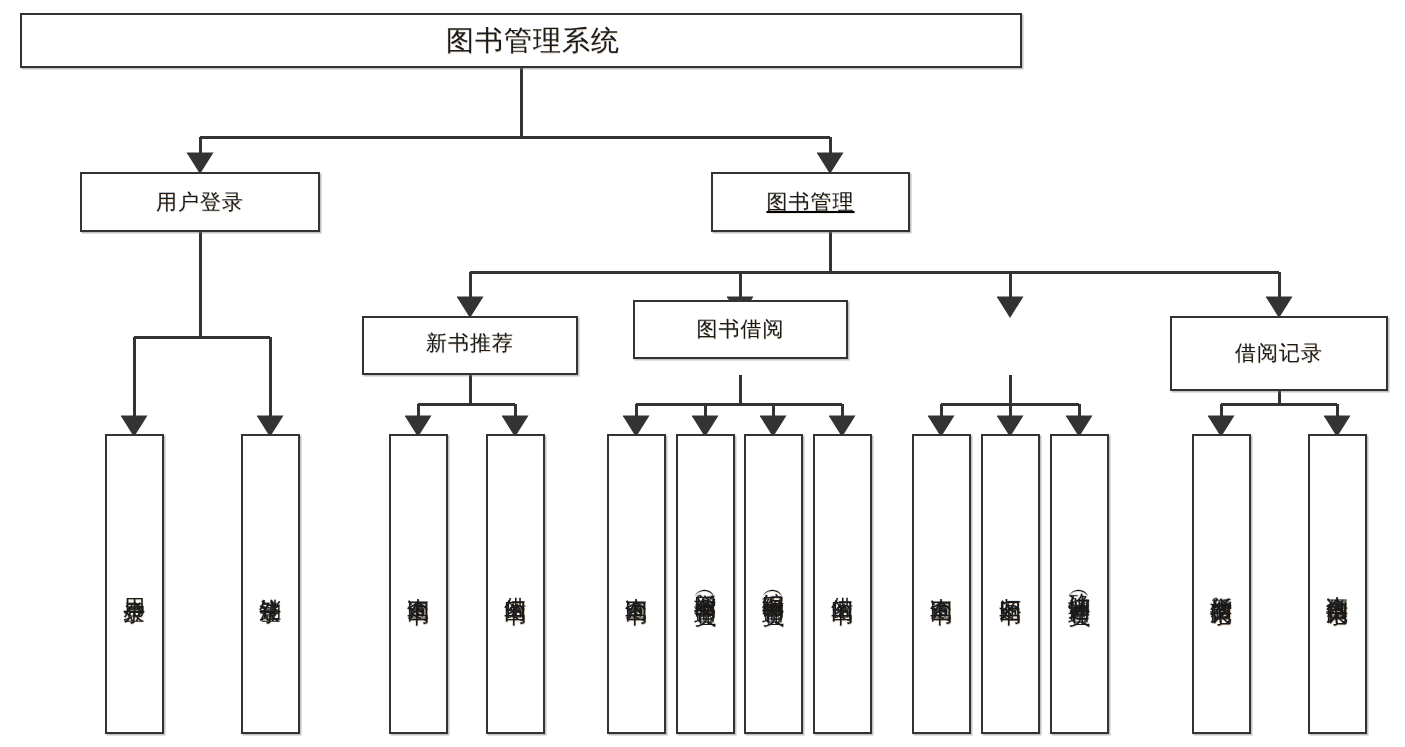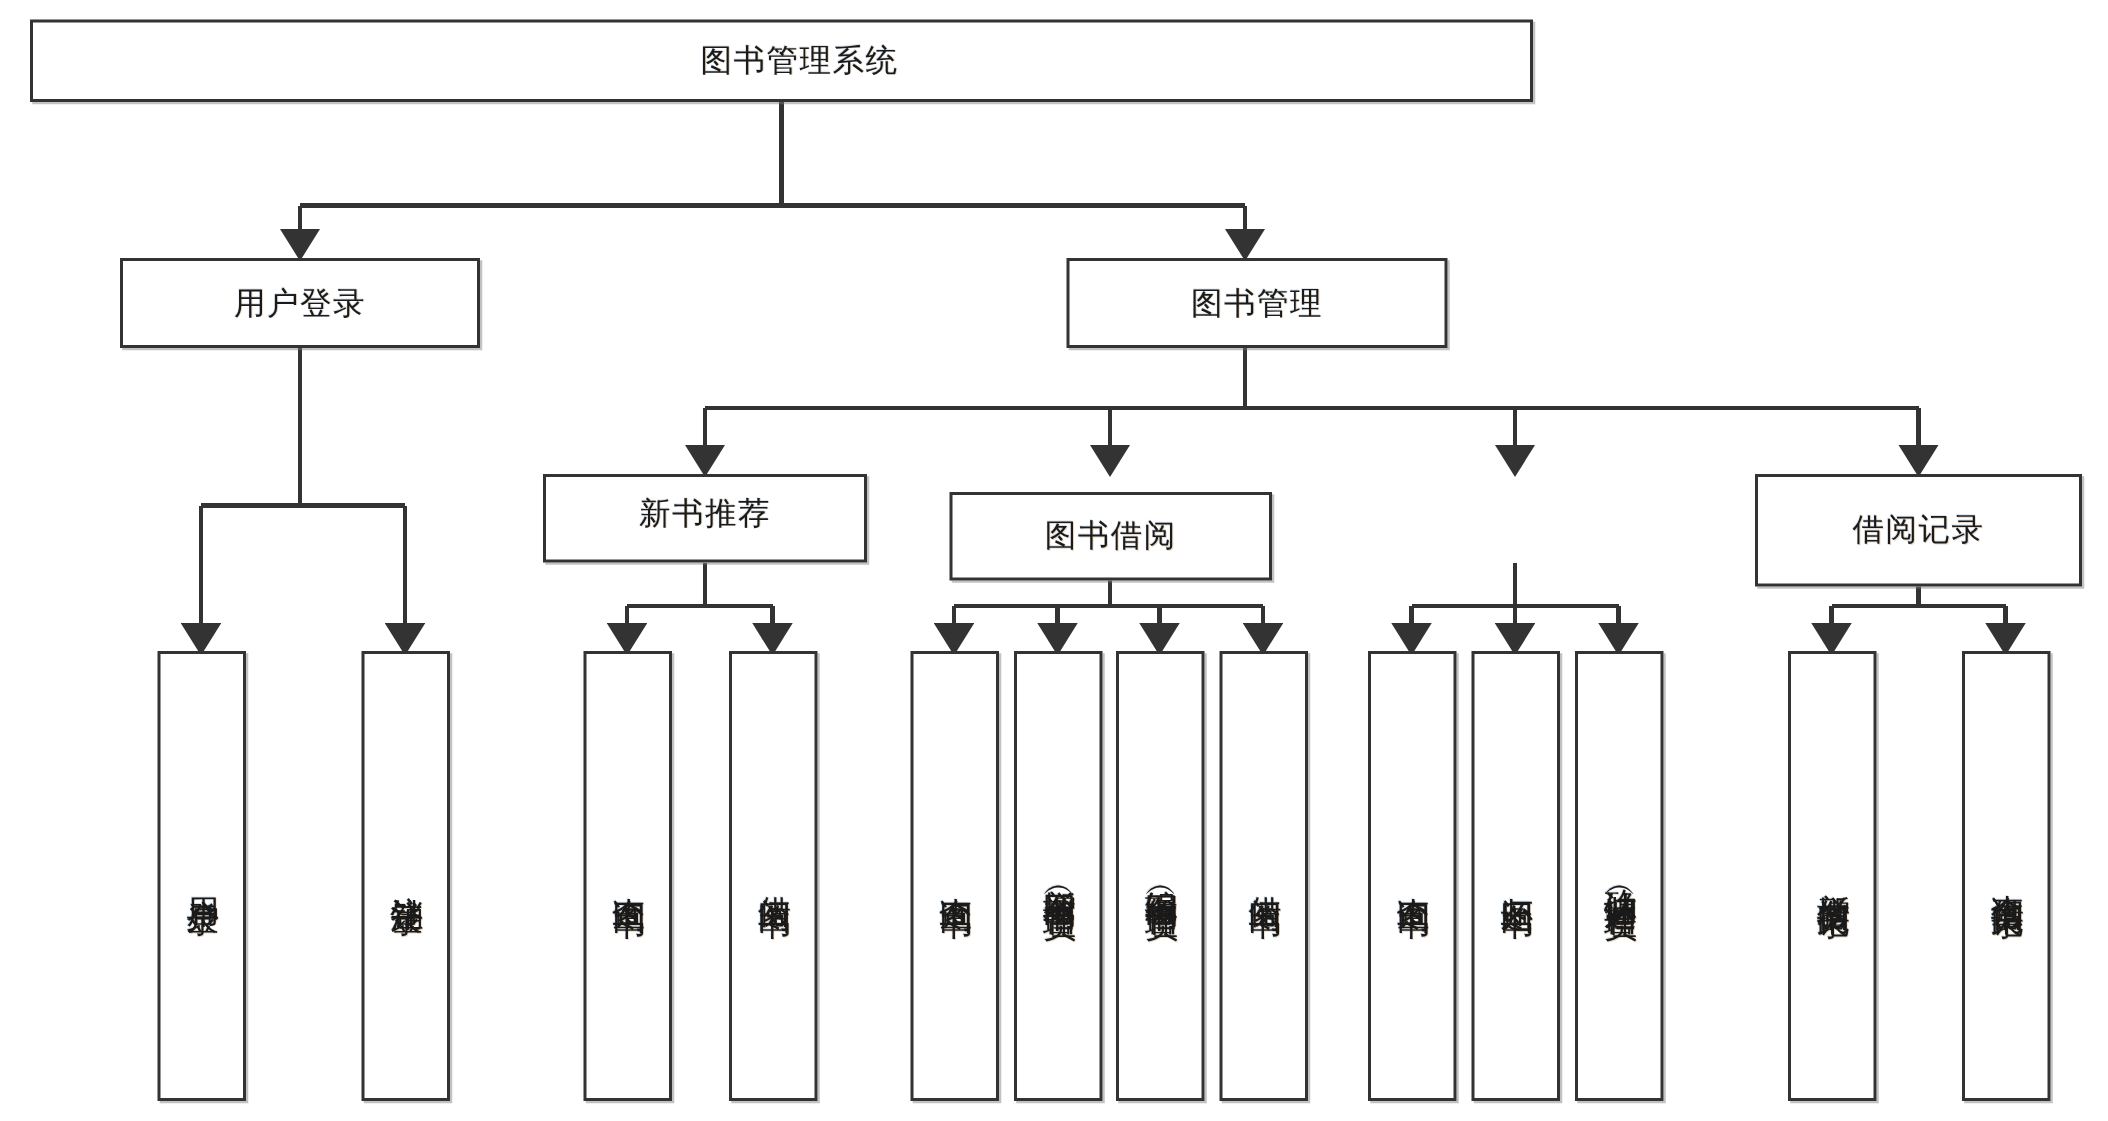--- a/index.html
+++ b/index.html
@@ -47,21 +47,21 @@
   }
   .node.vertical .node-label {
     writing-mode: vertical-rl;
     text-orientation: upright;
     letter-spacing: 2px;
     font-size: 22px;
     white-space: normal;
     max-height: 100%;
   }
   .node.root .node-label {
-    font-size: 21px;
+    font-size: 28px;
     margin-left: 24px;
   }
   .watermark {
     position: absolute;
     right: 14px;
     bottom: 4px;
     font-size: 17px;
     color: #b9b9b9;
     letter-spacing: 0.5px;
     z-index: 5;
@@ -123,28 +123,28 @@
     </g>
   </svg>
 
   <div class="node root" style="left:20px; top:13px; width:1002px; height:55px;">
     <span class="node-label">图书管理系统</span>
   </div>
 
   <div class="node" style="left:80px; top:172px; width:240px; height:60px;">
     <span class="node-label">用户登录</span>
   </div>
-  <div class="node" style="left:711px; top:172px; width:254px; height:60px;">
+  <div class="node" style="left:711px; top:172px; width:199px; height:60px;text-decoration:underline;">
     <span class="node-label">图书管理</span>
   </div>
 
   <div class="node" style="left:362px; top:316px; width:216px; height:59px;font-family:Liberation Mono, monospace;">
     <span class="node-label">新书推荐</span>
   </div>
-  <div class="node" style="left:633px; top:328px; width:215px; height:59px;">
+  <div class="node" style="left:633px; top:300px; width:215px; height:59px;">
     <span class="node-label">图书借阅</span>
   </div>
   <div class="node" style="left:1170px; top:316px; width:218px; height:75px;">
     <span class="node-label">借阅记录</span>
   </div>
 
   <div class="node vertical" style="left:105px; top:434px; width:59px; height:300px;">
     <span class="node-label">用户登录</span>
   </div>
   <div class="node vertical" style="left:241px; top:434px; width:59px; height:300px;">

